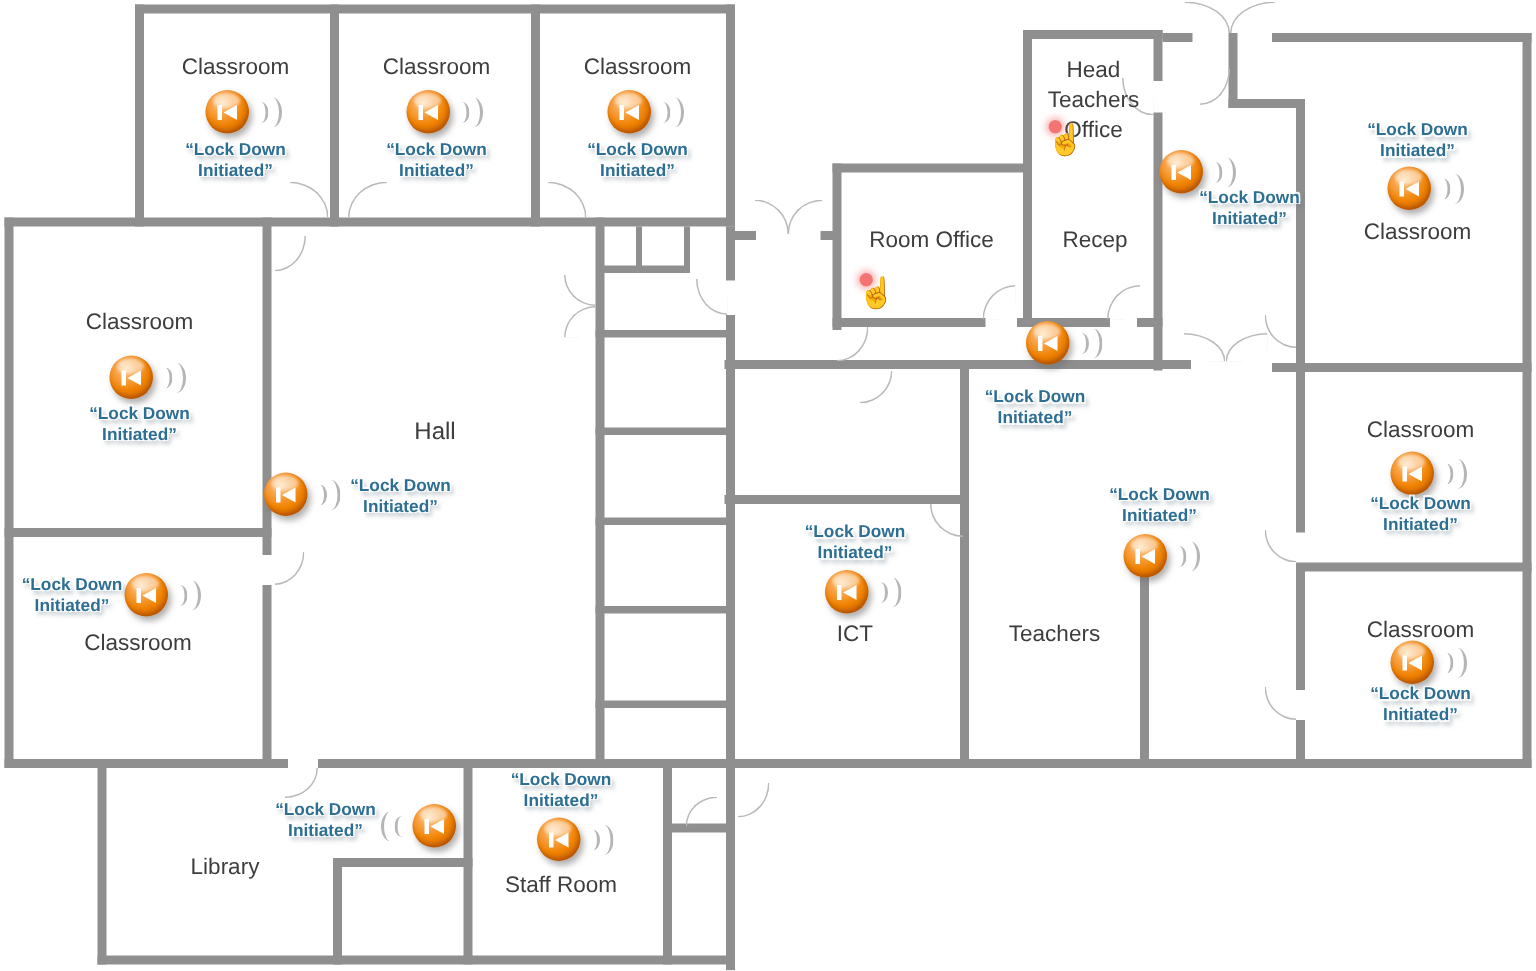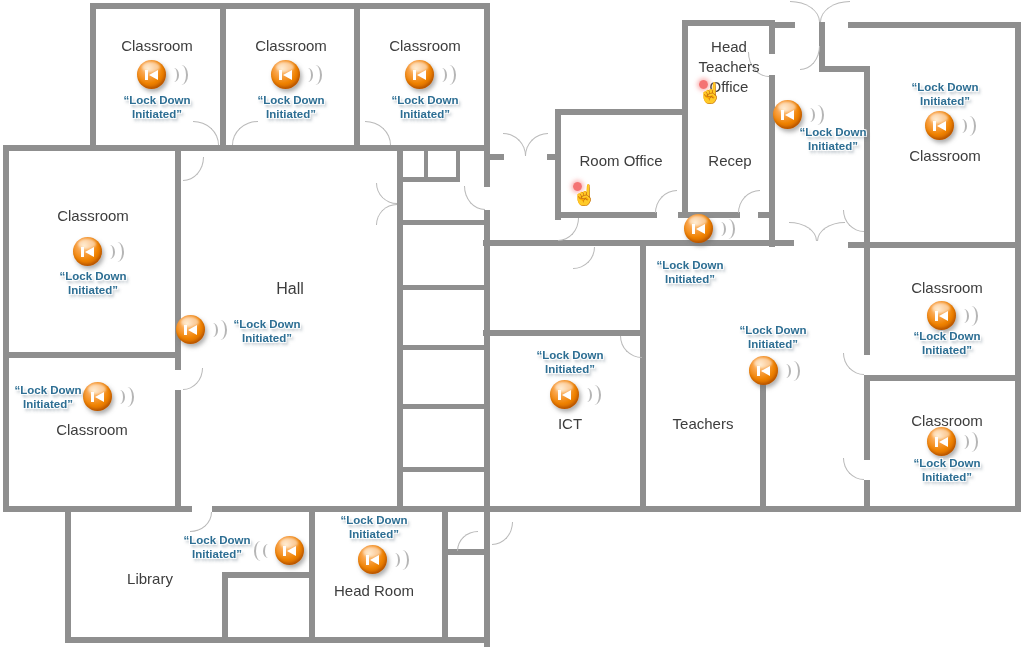--- a/index.html
+++ b/index.html
@@ -137,21 +137,21 @@
     <div class="door tl" style="left: 457px; top: 531px; width: 21px; height: 20px;"></div>
     <div class="door br" style="left: 492px; top: 522px; width: 21px; height: 23px;"></div>
     <div class="door br" style="left: 190px; top: 512px; width: 22px; height: 20px;"></div>
     <div class="room-label" style="left: 157px; top: 45px;">Classroom</div>
     <div class="room-label" style="left: 291px; top: 45px;">Classroom</div>
     <div class="room-label" style="left: 425px; top: 45px;">Classroom</div>
     <div class="room-label" style="left: 93px; top: 215px;">Classroom</div>
     <div class="room-label" style="left: 92px; top: 429px;">Classroom</div>
     <div class="room-label" style="left: 290px; top: 288px; font-size: 16px;">Hall</div>
     <div class="room-label" style="left: 150px; top: 578px;">Library</div>
-    <div class="room-label" style="left: 374px; top: 590px;">Head Room</div>
+    <div class="room-label" style="left: 374px; top: 590px;">Staff Room</div>
     <div class="room-label" style="left: 570px; top: 423px;">ICT</div>
     <div class="room-label" style="left: 703px; top: 423px;">Teachers</div>
     <div class="room-label" style="left: 621px; top: 160px;">Room Office</div>
     <div class="room-label" style="left: 730px; top: 160px;">Recep</div>
     <div class="room-label wrap" style="left: 729px; top: 67px; width: 84px;">Head Teachers Office</div>
     <div class="room-label" style="left: 945px; top: 155px;">Classroom</div>
     <div class="room-label" style="left: 947px; top: 287px;">Classroom</div>
     <div class="room-label" style="left: 947px; top: 420px;">Classroom</div>
     <div class="alarm" style="left: 137px; top: 60px;">
       <div class="ball">

